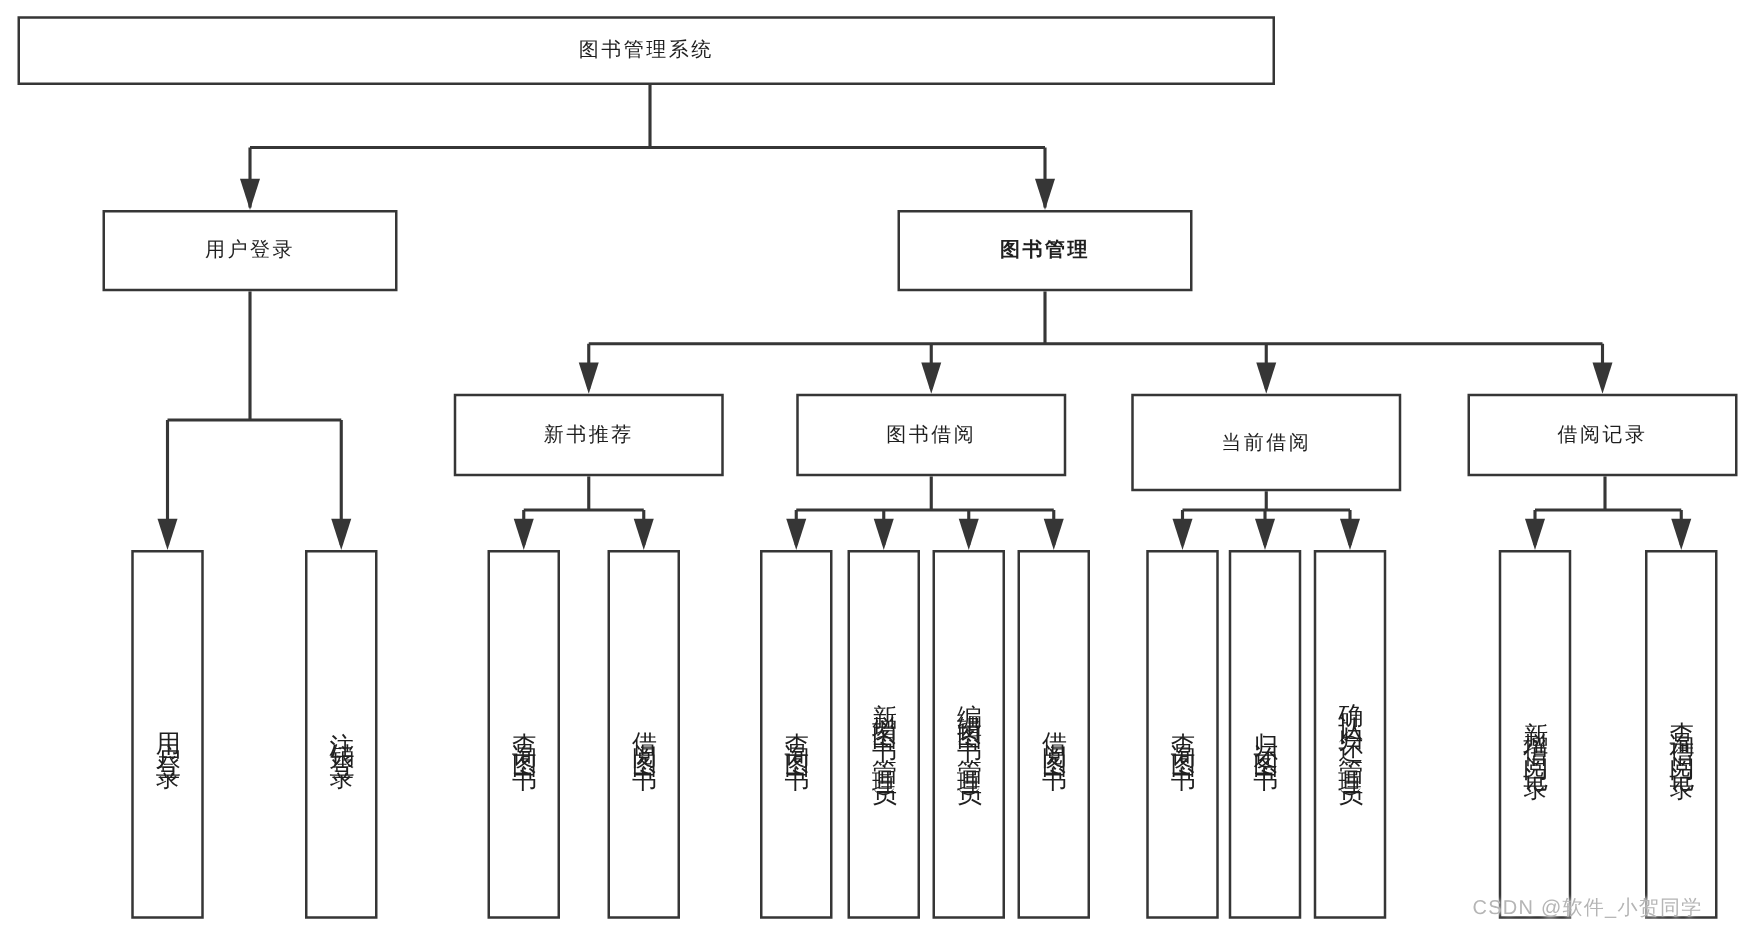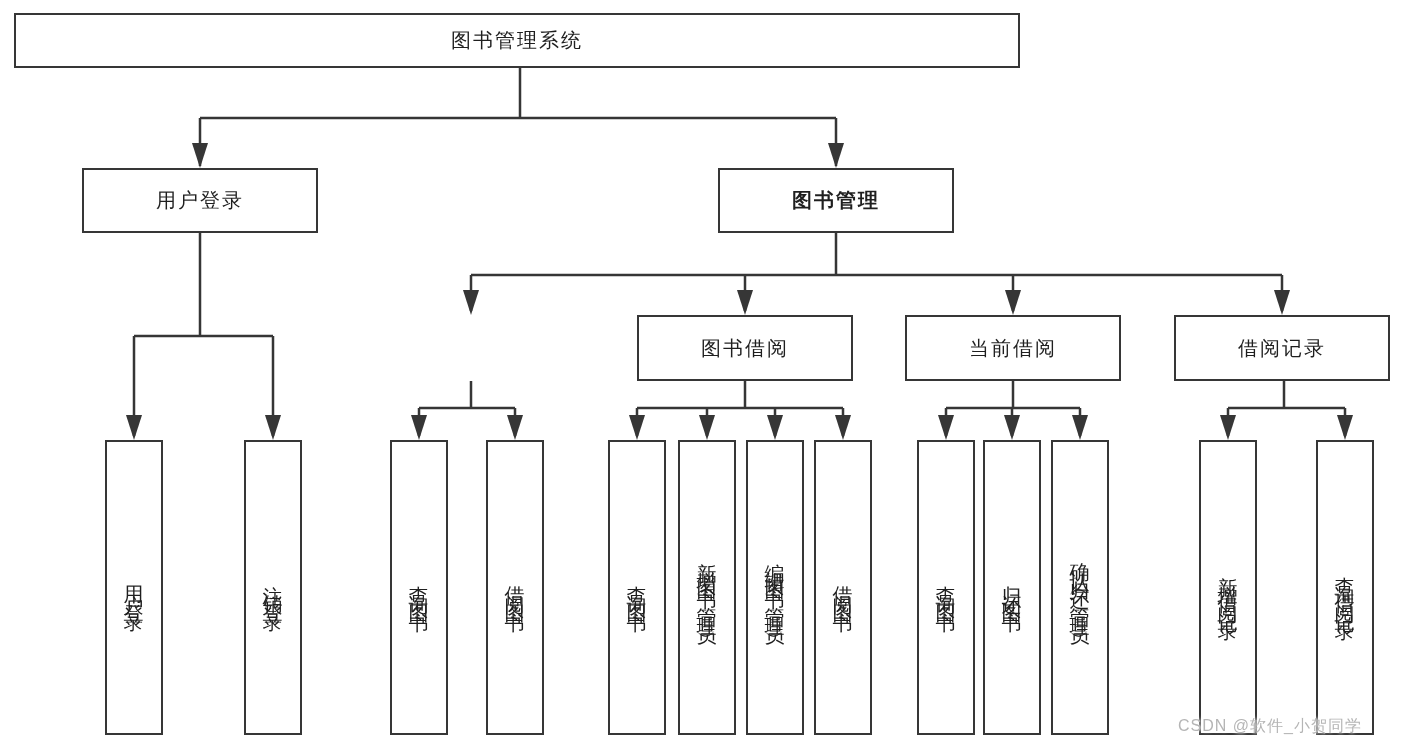--- a/index.html
+++ b/index.html
@@ -14,21 +14,21 @@
   }
   #wires { position: absolute; left: 0; top: 0; z-index: 1; }
   .node {
     position: absolute;
     box-sizing: border-box;
     border: 2.5px solid #363636;
     background: #ffffff;
     display: flex;
     align-items: center;
     justify-content: center;
-    font-size: 20px;
+    font-size: 16px;
     letter-spacing: 2px;
     z-index: 2;
   }
   .leaf {
     writing-mode: vertical-rl;
     text-orientation: mixed;
     letter-spacing: 0.45em;
     line-height: 1;
     font-size: 20px;
   }
@@ -79,22 +79,23 @@
       <polygon points="1220,415 1236,415 1228,440"></polygon>
       <polygon points="1337,415 1353,415 1345,440"></polygon>
     </g>
   </svg>
 
   <div class="node" style="left:14px; top:13px; width:1006px; height:55px;">图书管理系统</div>
 
   <div class="node" style="left:82px; top:168px; width:236px; height:65px;">用户登录</div>
   <div class="node" style="left:718px; top:168px; width:236px; height:65px;font-weight:bold;">图书管理</div>
 
+  <div class="node" style="left:363px; top:315px; width:216px; height:66px;">新书推荐</div>
   <div class="node" style="left:637px; top:315px; width:216px; height:66px;">图书借阅</div>
-  <div class="node" style="left:905px; top:315px; width:216px; height:66px;">当前借阅</div>
+  <div class="node" style="left:905px; top:315px; width:216px; height:78px;">当前借阅</div>
   <div class="node" style="left:1174px; top:315px; width:216px; height:66px;">借阅记录</div>
 
   <div class="node leaf" style="left:105px; top:440px; width:58px; height:295px;">用户登录</div>
   <div class="node leaf" style="left:244px; top:440px; width:58px; height:295px;">注销登录</div>
 
   <div class="node leaf" style="left:390px; top:440px; width:58px; height:295px;">查询图书</div>
   <div class="node leaf" style="left:486px; top:440px; width:58px; height:295px;">借阅图书</div>
 
   <div class="node leaf" style="left:608px; top:440px; width:58px; height:295px;">查询图书</div>
   <div class="node leaf" style="left:678px; top:440px; width:58px; height:295px;">新增图书（管理员）</div>

